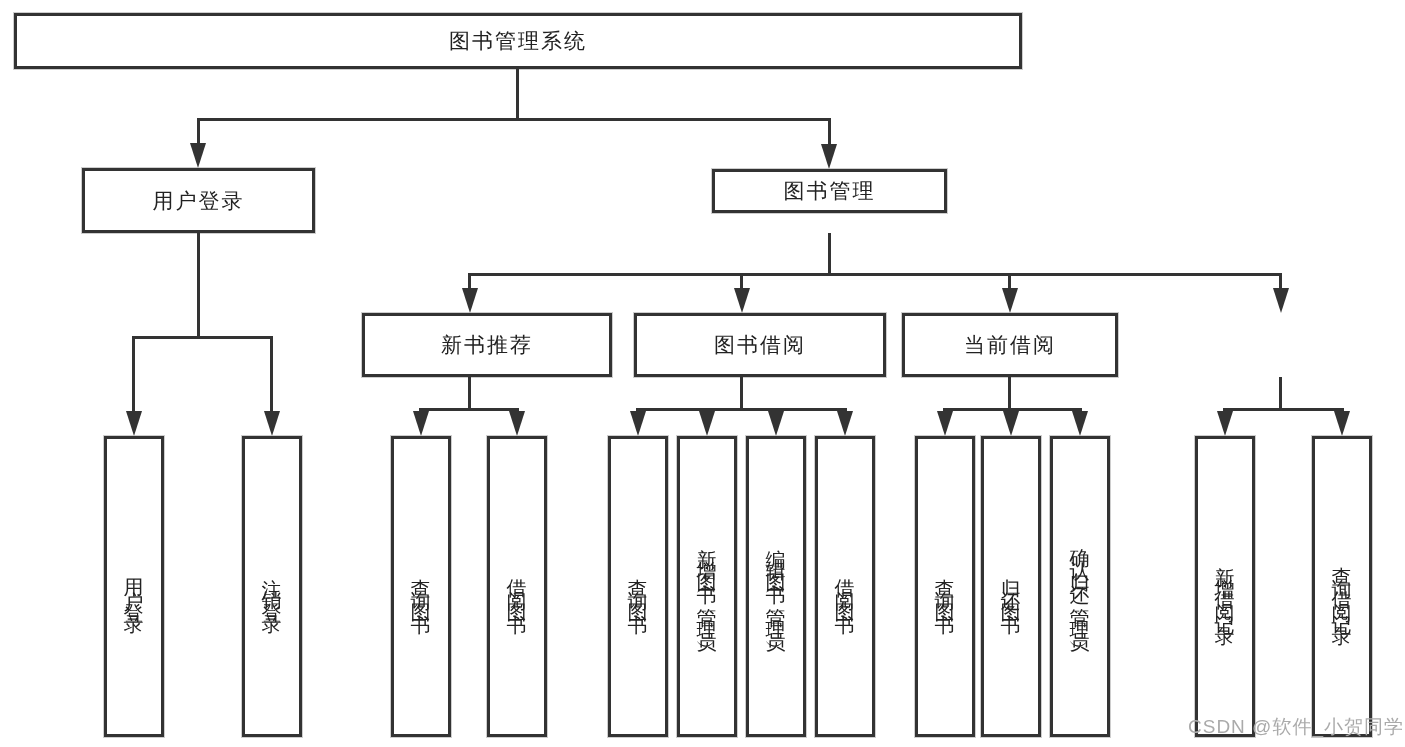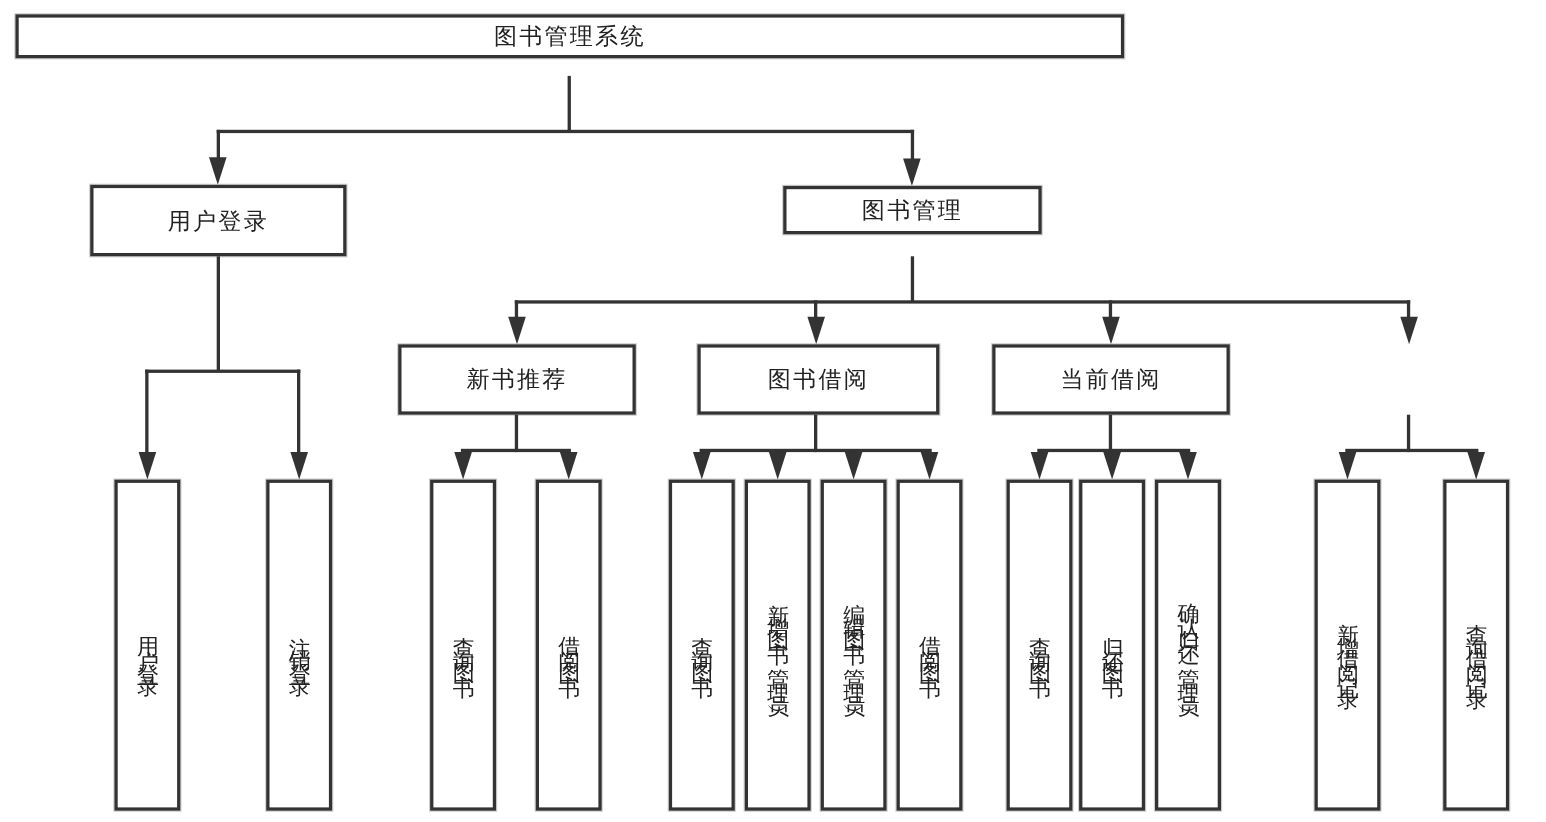--- a/index.html
+++ b/index.html
@@ -66,21 +66,21 @@
     letter-spacing: 1px;
     z-index: 5;
     white-space: nowrap;
   }
 </style>
 </head>
 <body>
 
 <div class="canvas">
 
-  <div class="box" style="left:14px; top:13px; width:1008px; height:40px;">
+  <div class="box" style="left:14px; top:13px; width:1008px; height:56px;">
     <span>图书管理系统</span>
   </div>
 
   <div class="vline" style="left:516px; top:69px; height:51px;"></div>
   <div class="hline" style="left:197px; top:118px; width:634px;"></div>
   <div class="vline" style="left:197px; top:118px; height:26px;"></div>
   <div class="arrow-down" style="left:190px; top:143px;"></div>
   <div class="vline" style="left:828px; top:118px; height:27px;"></div>
   <div class="arrow-down" style="left:821px; top:144px;"></div>
 
@@ -102,24 +102,24 @@
   <div class="hline" style="left:468px; top:273px; width:814px;"></div>
   <div class="vline" style="left:468px; top:273px; height:18px;"></div>
   <div class="arrow-down" style="left:462px; top:288px;"></div>
   <div class="vline" style="left:740px; top:273px; height:18px;"></div>
   <div class="arrow-down" style="left:734px; top:288px;"></div>
   <div class="vline" style="left:1008px; top:273px; height:18px;"></div>
   <div class="arrow-down" style="left:1002px; top:288px;"></div>
   <div class="vline" style="left:1279px; top:273px; height:18px;"></div>
   <div class="arrow-down" style="left:1273px; top:288px;"></div>
 
-  <div class="box" style="left:362px; top:313px; width:216px; height:64px;">
+  <div class="box" style="left:362px; top:313px; width:250px; height:64px;">
     <span>新书推荐</span>
   </div>
-  <div class="box" style="left:634px; top:313px; width:220px; height:64px;">
+  <div class="box" style="left:634px; top:313px; width:252px; height:64px;">
     <span>图书借阅</span>
   </div>
   <div class="box" style="left:902px; top:313px; width:216px; height:64px;">
     <span>当前借阅</span>
   </div>
 
   <div class="vline" style="left:468px; top:377px; height:34px;"></div>
   <div class="hline" style="left:419px; top:408px; width:100px;"></div>
   <div class="arrow-down" style="left:413px; top:411px;"></div>
   <div class="arrow-down" style="left:509px; top:411px;"></div>
@@ -179,14 +179,15 @@
     <span class="vtext">确认归还（管理员）</span>
   </div>
 
   <div class="box leaf" style="left:1195px; top:436px; width:60px; height:301px;">
     <span class="vtext">新增借阅记录</span>
   </div>
   <div class="box leaf" style="left:1312px; top:436px; width:60px; height:301px;">
     <span class="vtext">查询借阅记录</span>
   </div>
 
+  <div class="watermark">CSDN @软件_小贺同学</div>
 
 </div>
 
 </body></html>

